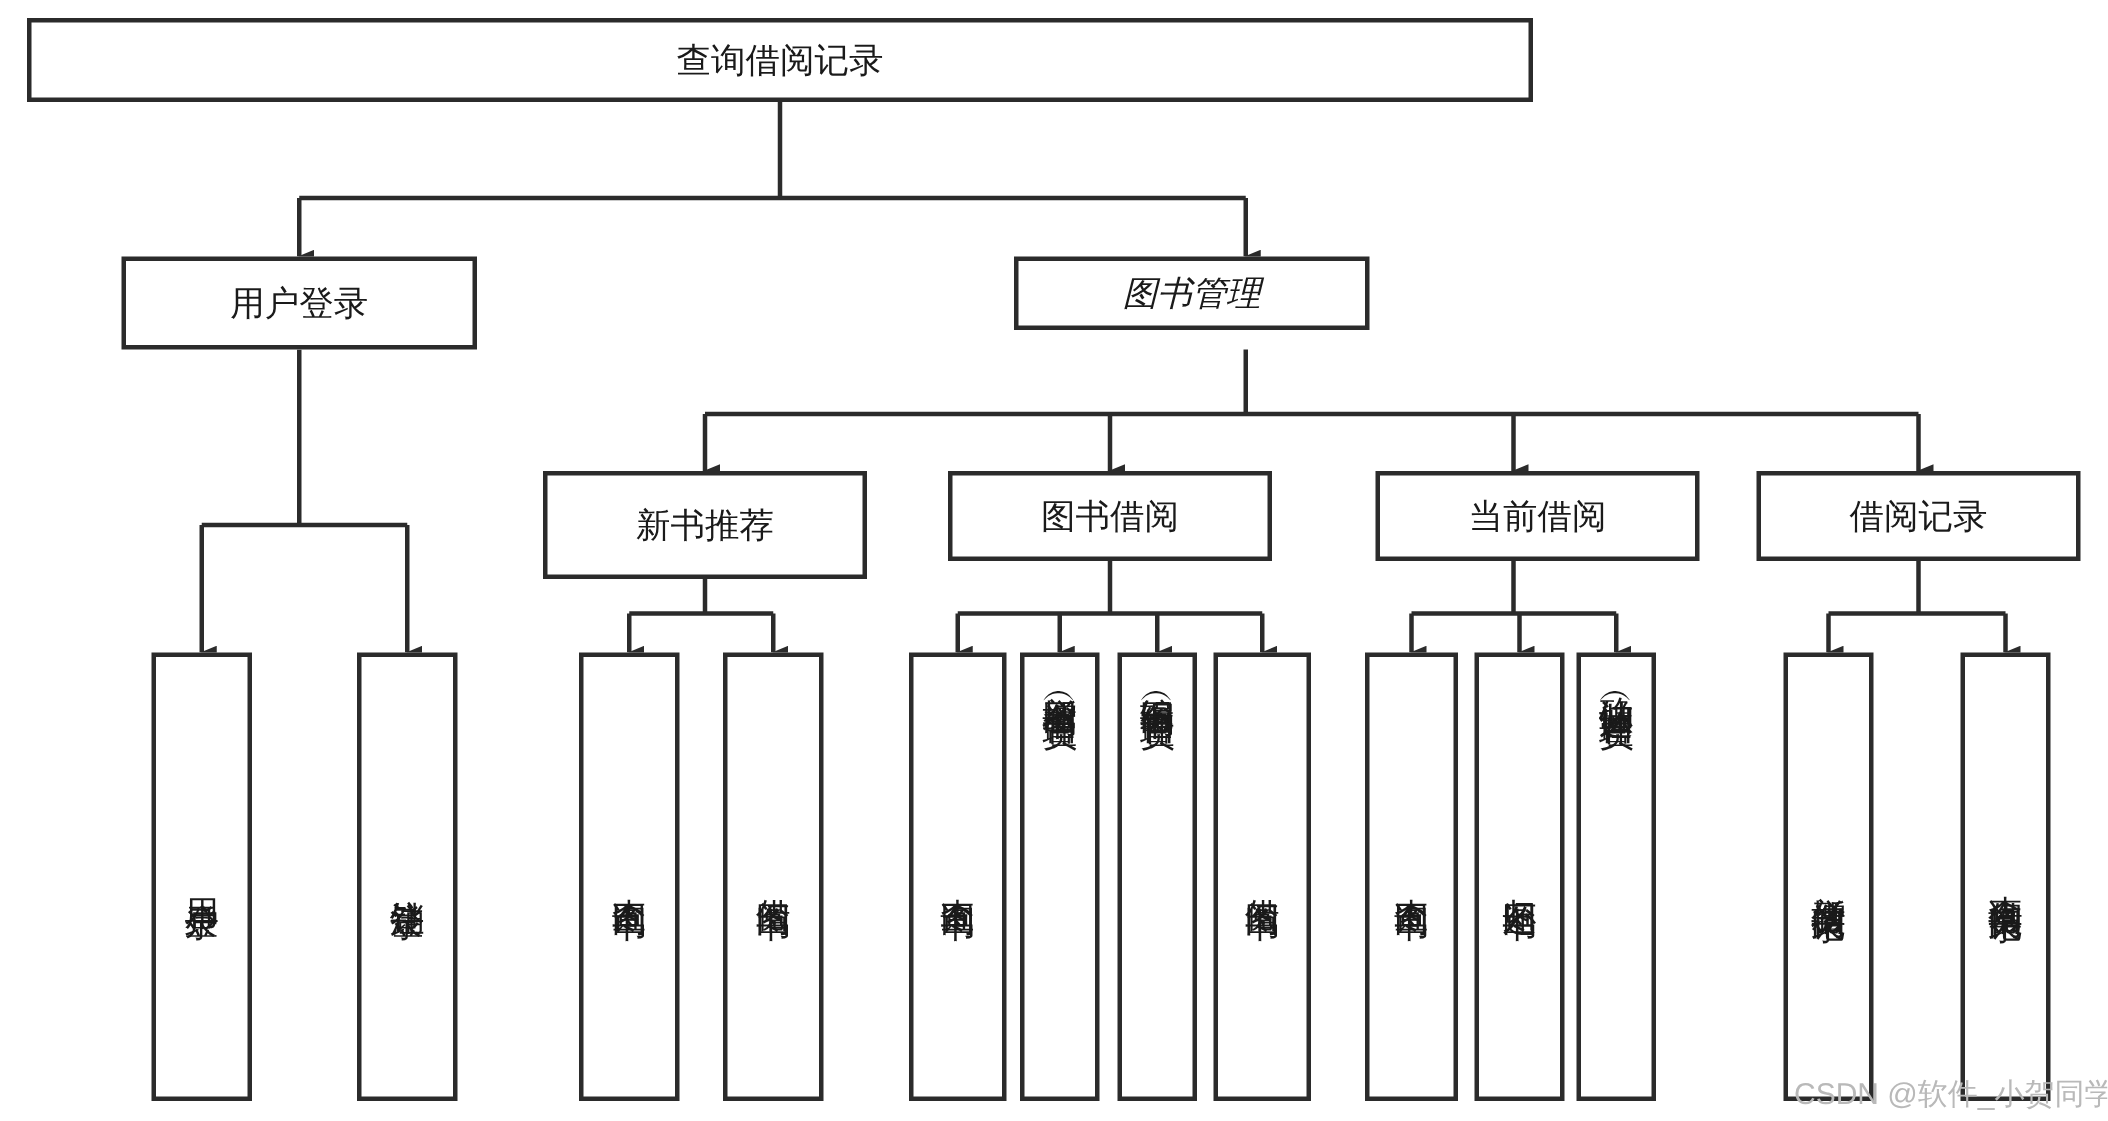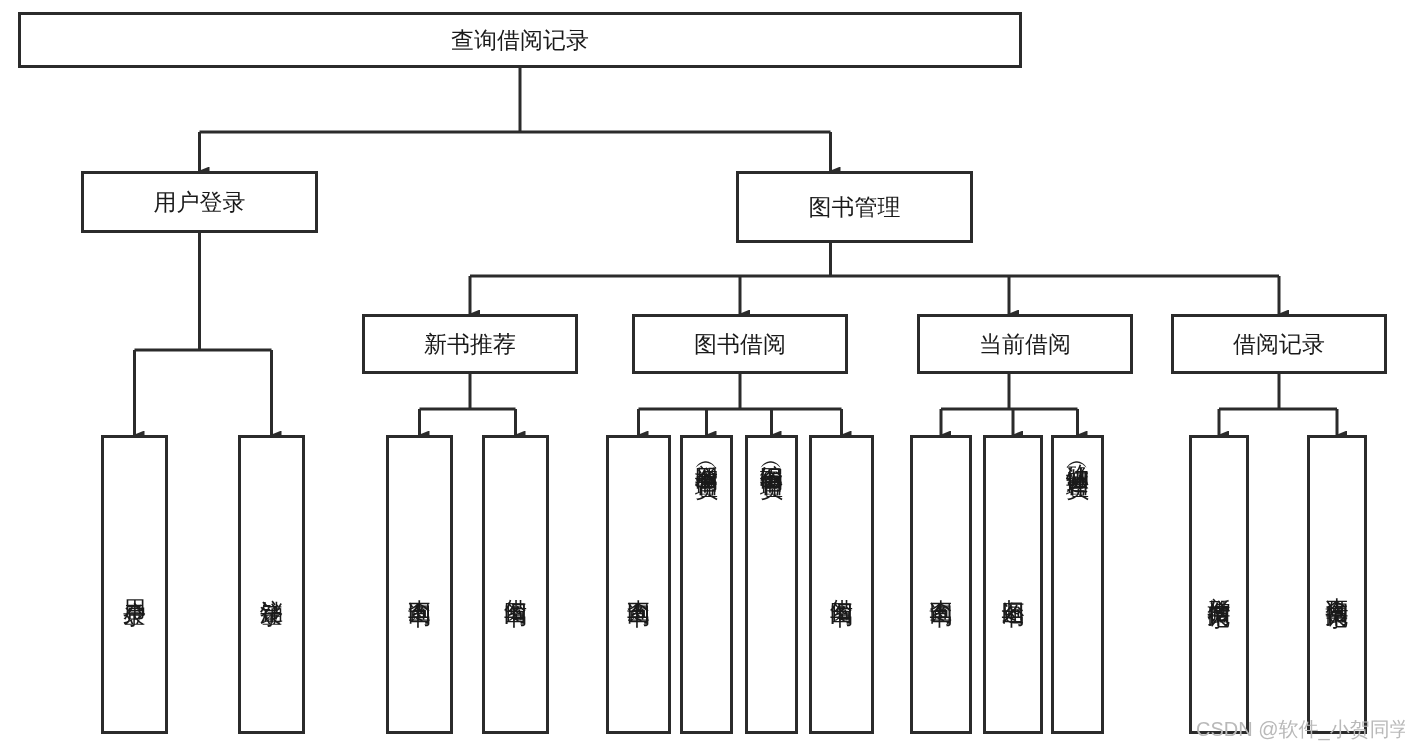--- a/index.html
+++ b/index.html
@@ -116,24 +116,24 @@
       </g>
   </svg>
 
   <div id="nodes">
       <div class="node horiz root" style="left: 18px; top: 12px; width: 1004px; height: 56px;">
         <span class="label">查询借阅记录</span>
       </div>
       <div class="node horiz" style="left: 81px; top: 171px; width: 237px; height: 62px;">
         <span class="label">用户登录</span>
       </div>
-      <div class="node horiz" style="left: 736px; top: 171px; width: 237px; height: 72px;">
+      <div class="node horiz" style="left: 676px; top: 171px; width: 237px; height: 49px; font-style: italic;">
         <span class="label">图书管理</span>
       </div>
-      <div class="node horiz" style="left: 362px; top: 314px; width: 216px; height: 60px;">
+      <div class="node horiz" style="left: 362px; top: 314px; width: 216px; height: 72px;">
         <span class="label">新书推荐</span>
       </div>
       <div class="node horiz" style="left: 632px; top: 314px; width: 216px; height: 60px;">
         <span class="label">图书借阅</span>
       </div>
       <div class="node horiz" style="left: 901px; top: 314px; width: 216px; height: 60px; margin-left: 16px;">
         <span class="label">当前借阅</span>
       </div>
       <div class="node horiz" style="left: 1171px; top: 314px; width: 216px; height: 60px;">
         <span class="label">借阅记录</span>

